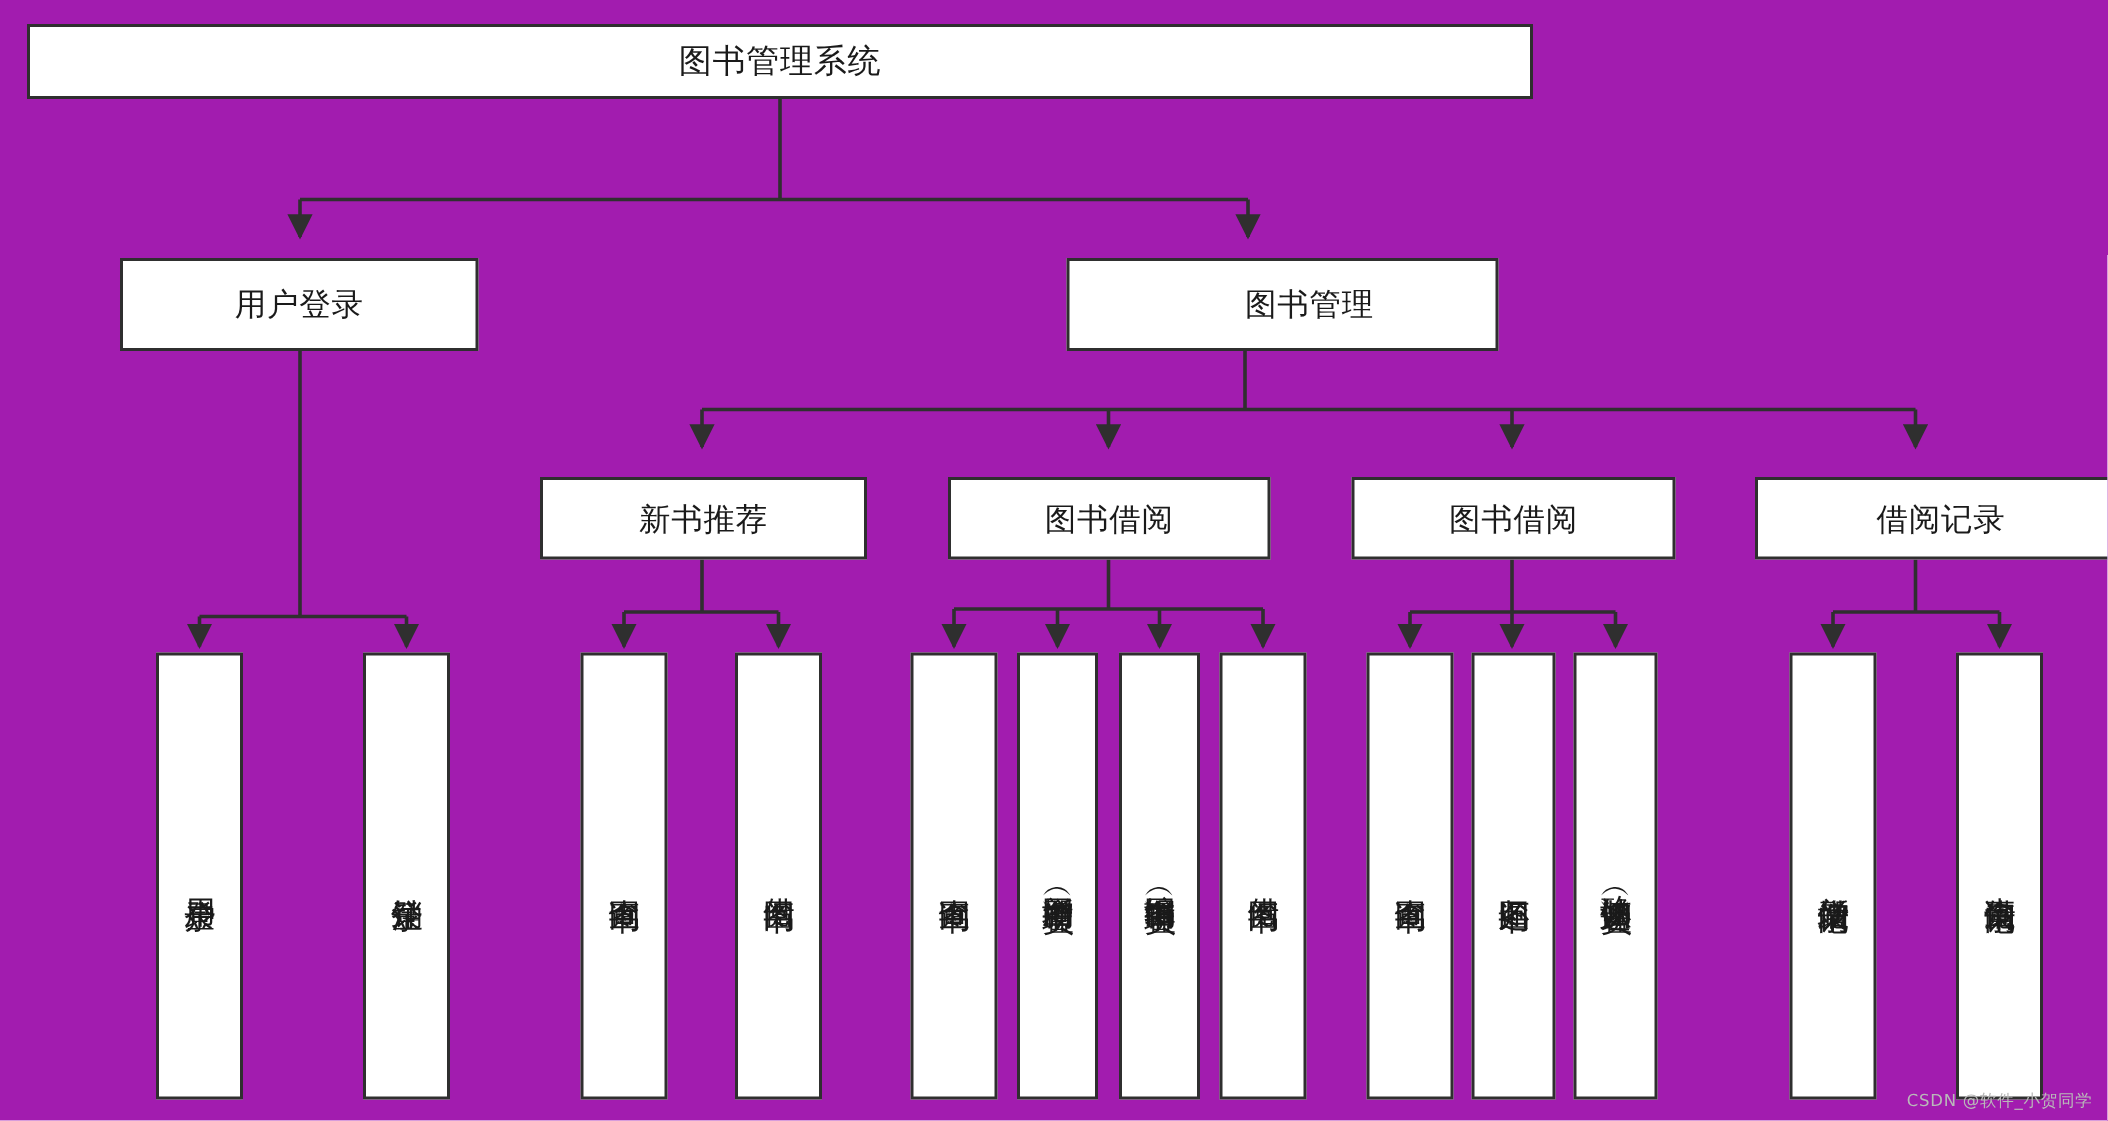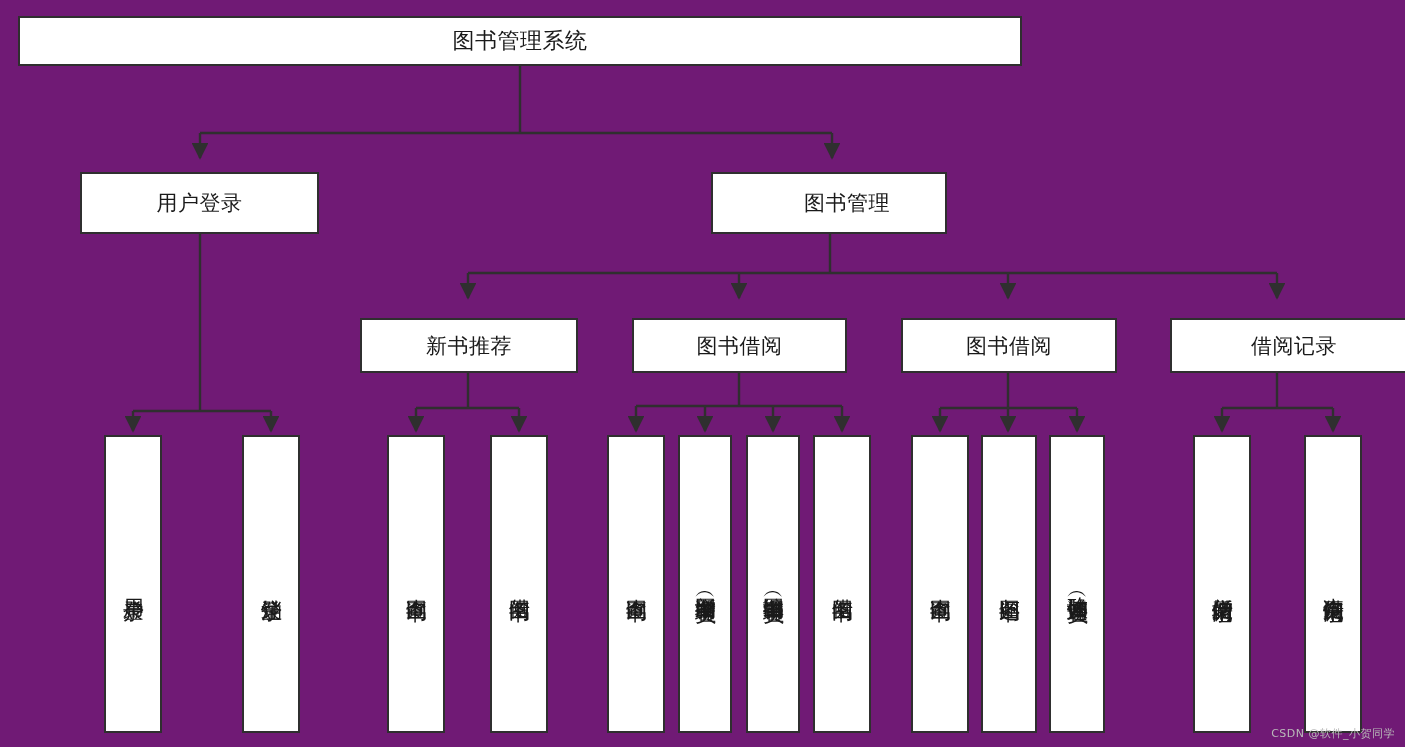--- a/index.html
+++ b/index.html
@@ -7,21 +7,21 @@
     padding: 0;
     background: #ffffff;
   }
   body {
     font-family: "DejaVu Sans", "Liberation Sans", sans-serif;
   }
   #canvas {
     position: relative;
     width: 1405px;
     height: 747px;
-    background: #701a75;
+    background: #a21caf;
     overflow: hidden;
   }
   svg.edges {
     position: absolute;
     left: 0;
     top: 0;
     width: 1405px;
     height: 747px;
     pointer-events: none;
   }
@@ -126,21 +126,21 @@
   </svg>
 
   <div class="node node-h node-root" style="left:18px; top:16px; width:1004px; height:50px;">
     <span>图书管理系统</span>
   </div>
 
   <div class="node node-h" style="left:80px; top:172px; width:239px; height:62px;">
     <span>用户登录</span>
   </div>
 
-  <div class="node node-h" style="left:711px; top:172px; width:236px; height:62px;padding-left:36px;">
+  <div class="node node-h" style="left:711px; top:172px; width:288px; height:62px;padding-left:36px;">
     <span>图书管理</span>
   </div>
 
   <div class="node node-h" style="left:632px; top:318px; width:215px; height:55px;">
     <span>图书借阅</span>
   </div>
 
   <div class="node node-h" style="left:360px; top:318px; width:218px; height:55px;">
     <span>新书推荐</span>
   </div>

